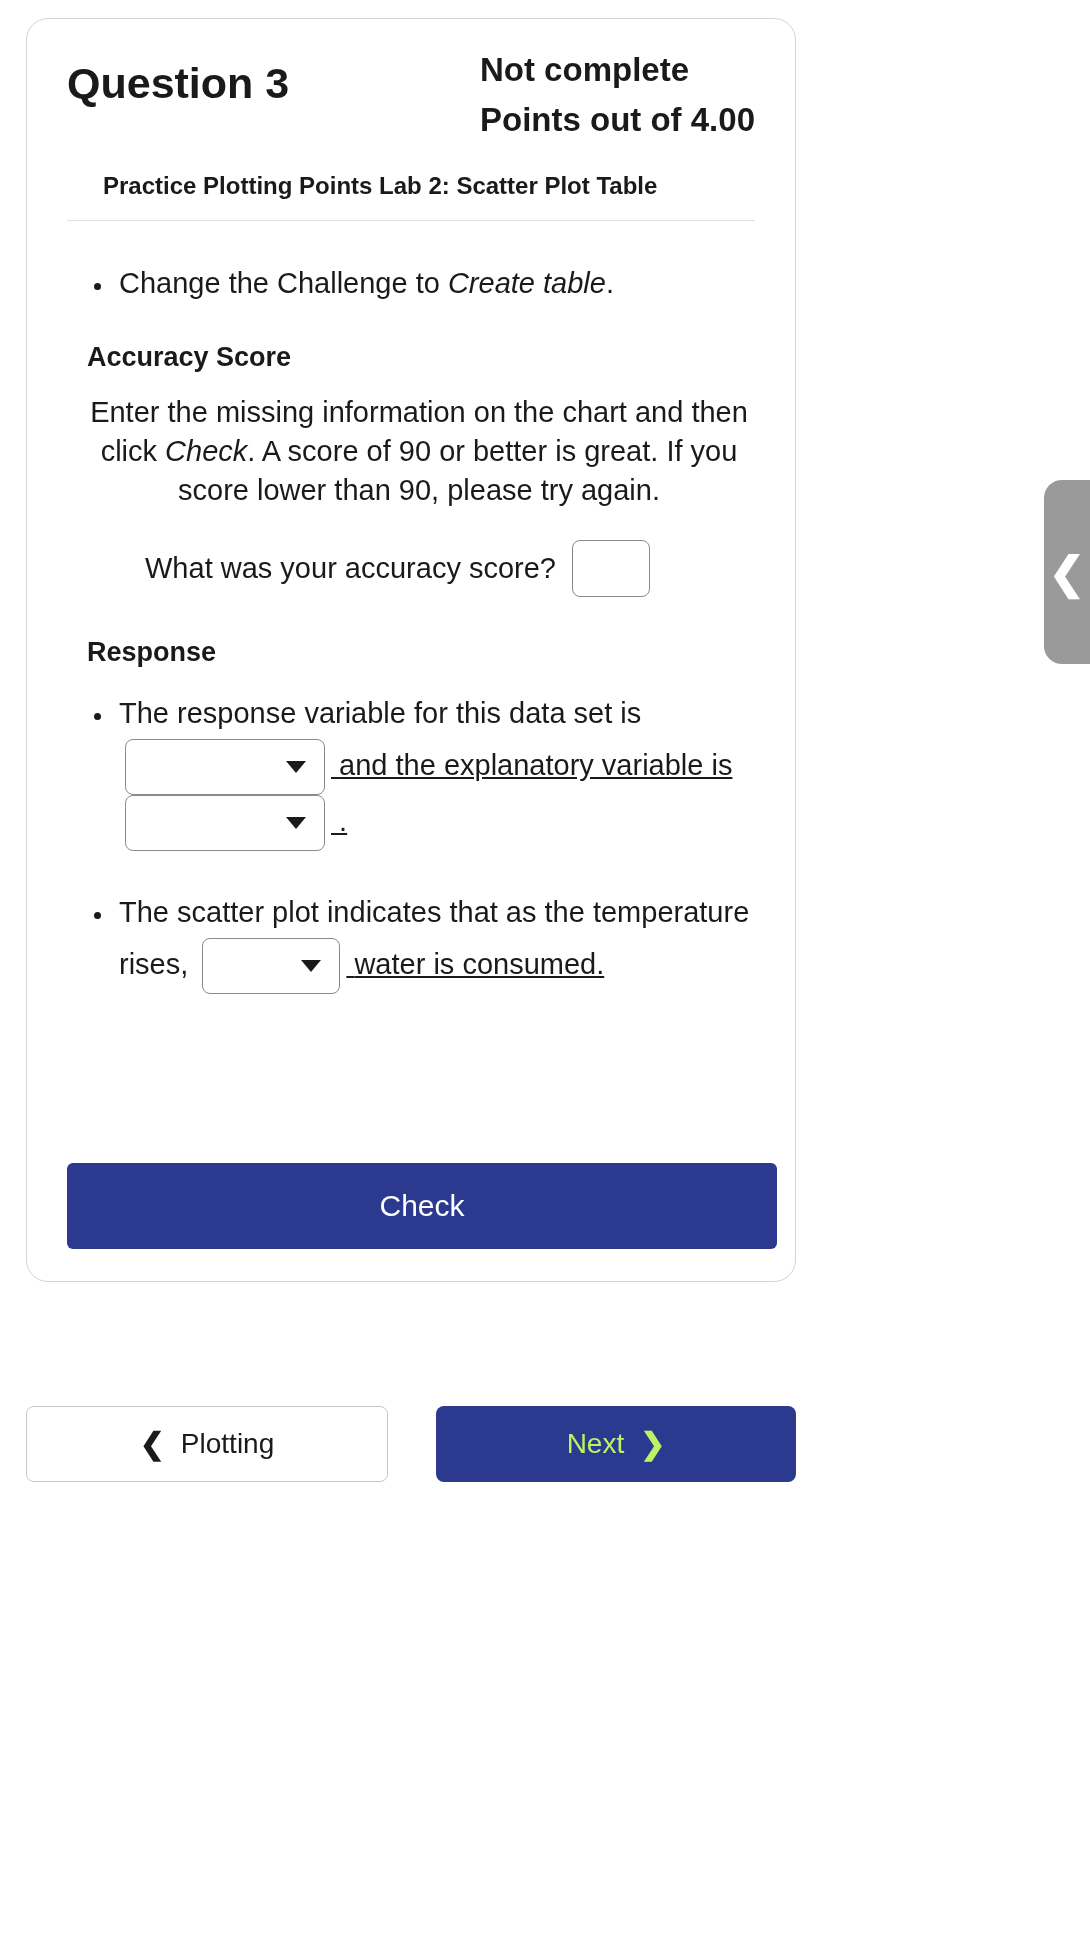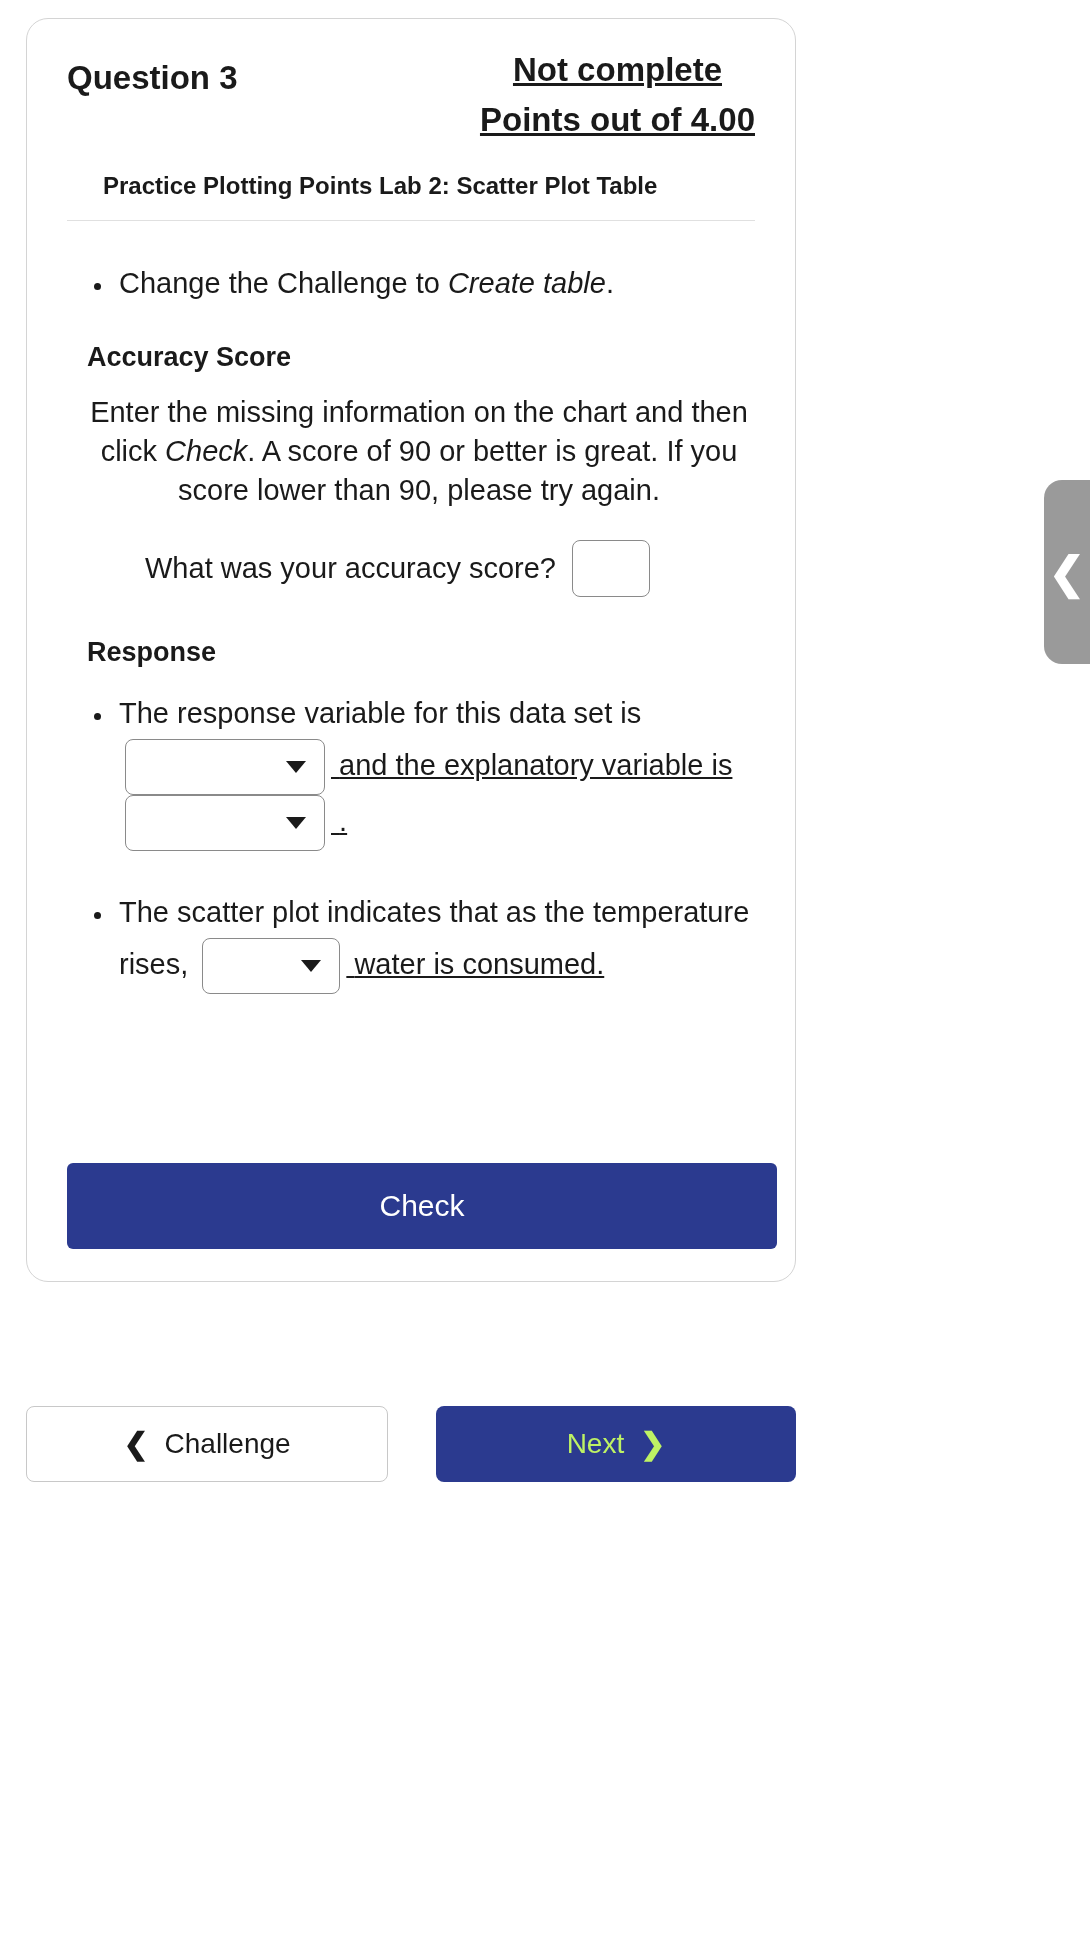--- a/index.html
+++ b/index.html
@@ -23,27 +23,26 @@
     background: #fff;
     padding: 26px 40px 20px 40px;
   }
   .q-header {
     display: flex;
     justify-content: space-between;
     align-items: flex-start;
     margin-bottom: 28px;
   }
   .q-title {
-    font-size: 33px;
+    font-size: 43px;
     font-weight: 700;
     padding-top: 14px;
   }
   .q-status {
-    text-align: center;
-    text-decoration: underline;
+    text-align: left;
   }
   .status-line {
     font-size: 33px;
     font-weight: 700;
     line-height: 1.5;
   }
   .lab-title {
     font-size: 24px;
     font-weight: 600;
     padding: 0 0 20px 36px;
@@ -258,19 +257,19 @@
   <button class="check-btn">Check</button>
 </div>
 
 <div class="side-tab">
   <span class="side-chevron">❮</span>
 </div>
 
 <div class="nav-row">
   <button class="nav-btn nav-prev">
     <span class="nav-chevron">❮</span>
-    <span>Challenge</span>
+    <span>Plotting</span>
   </button>
   <button class="nav-btn nav-next">
     <span>Next</span>
     <span class="nav-chevron">❯</span>
   </button>
 </div>
 
 </body></html>

